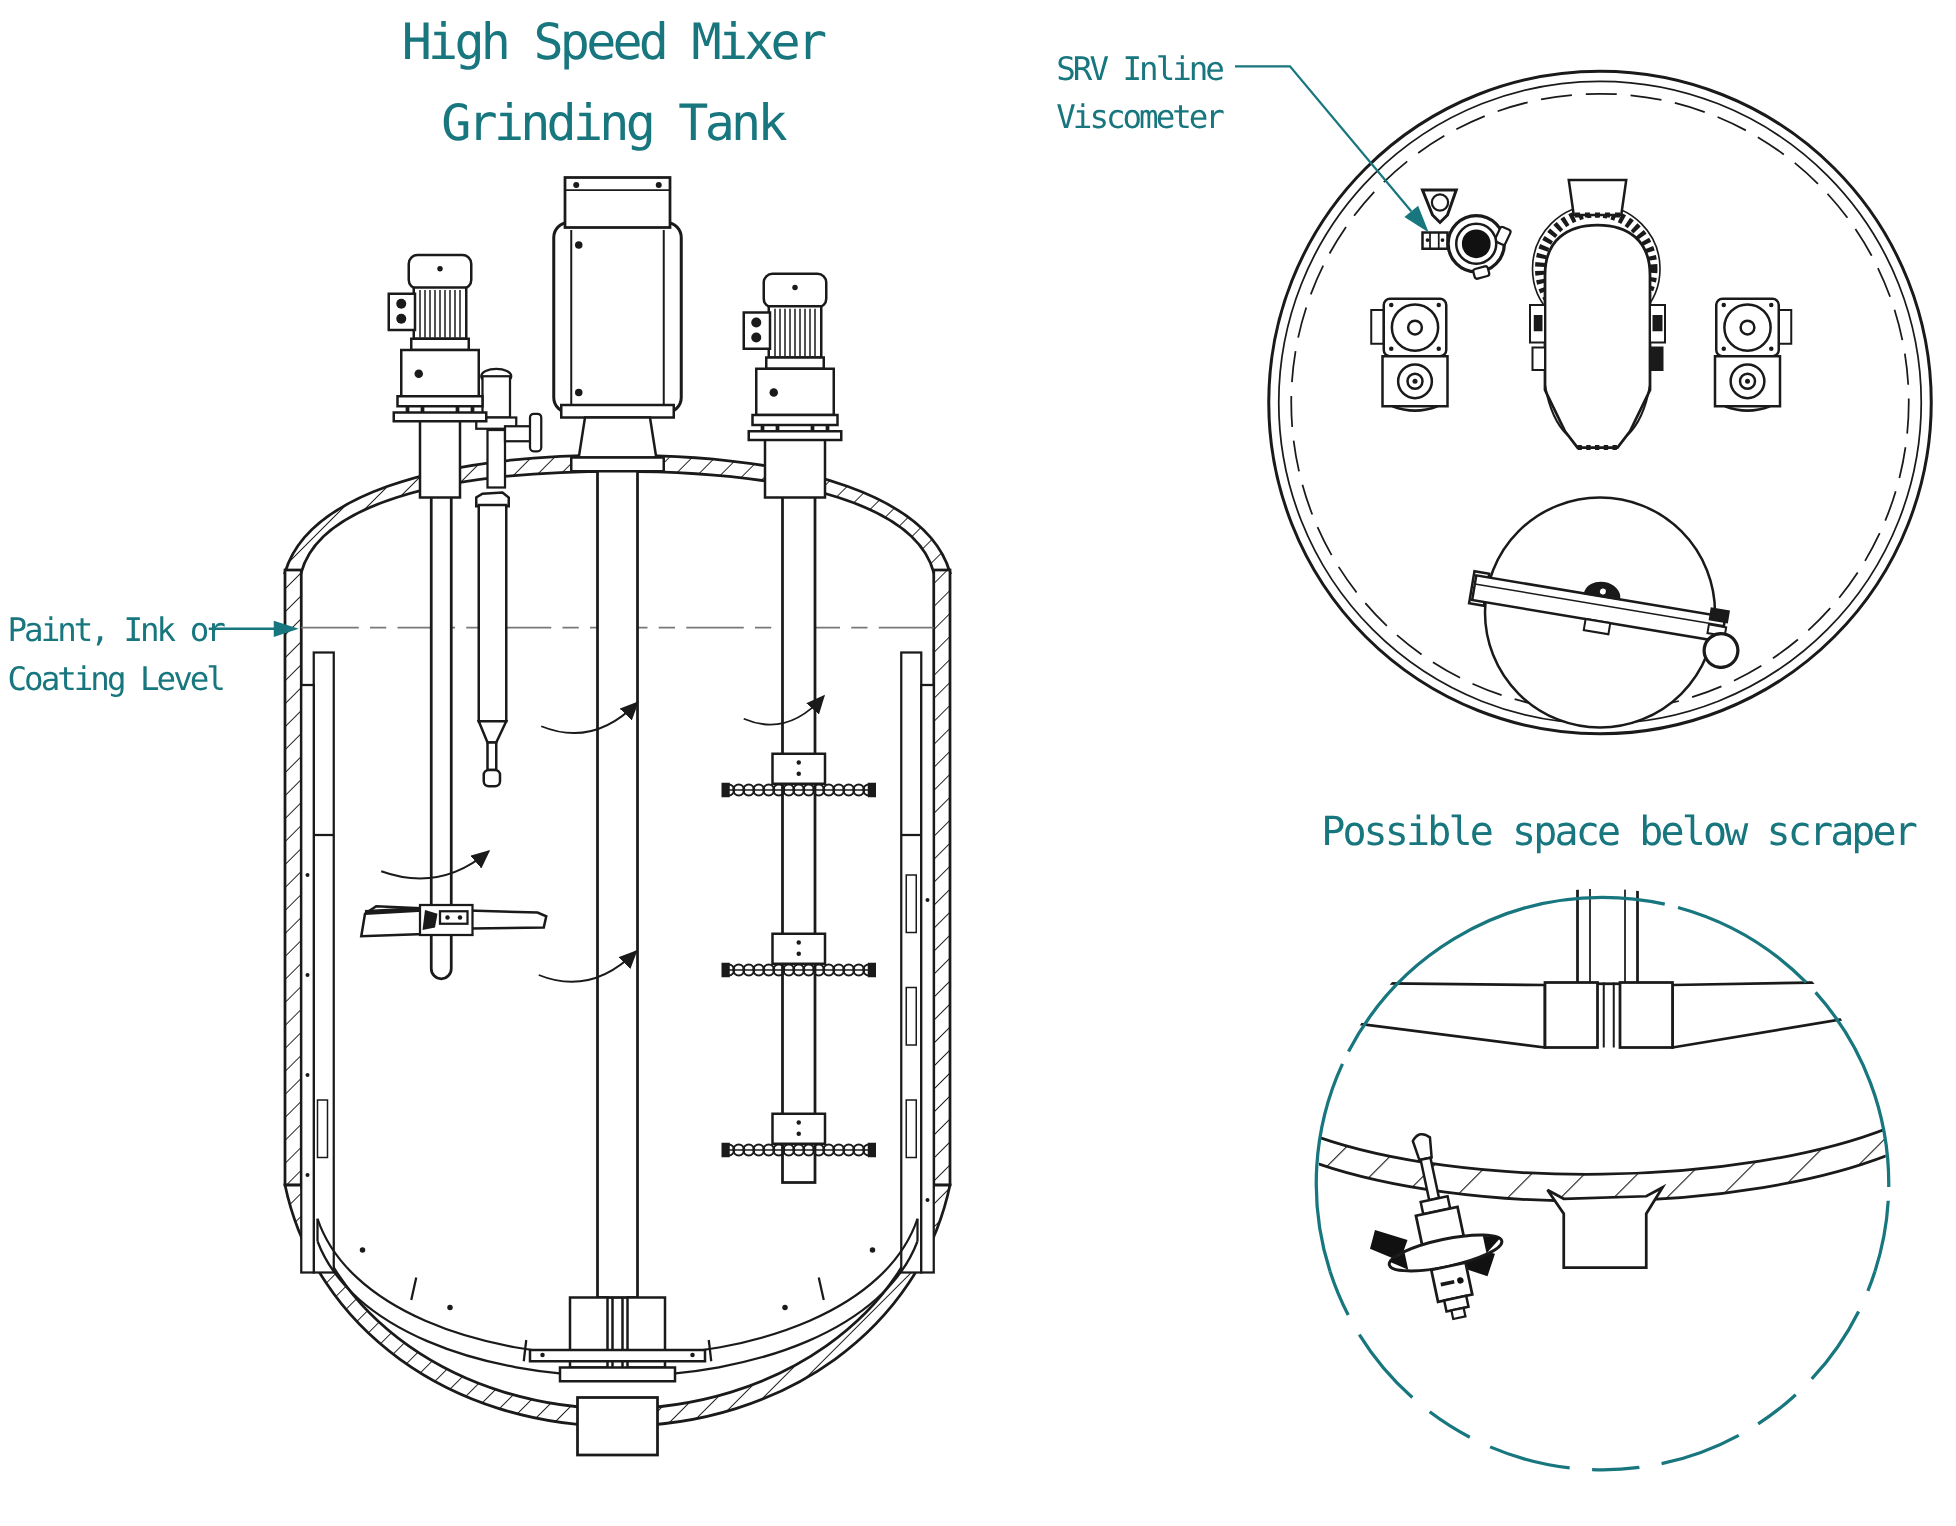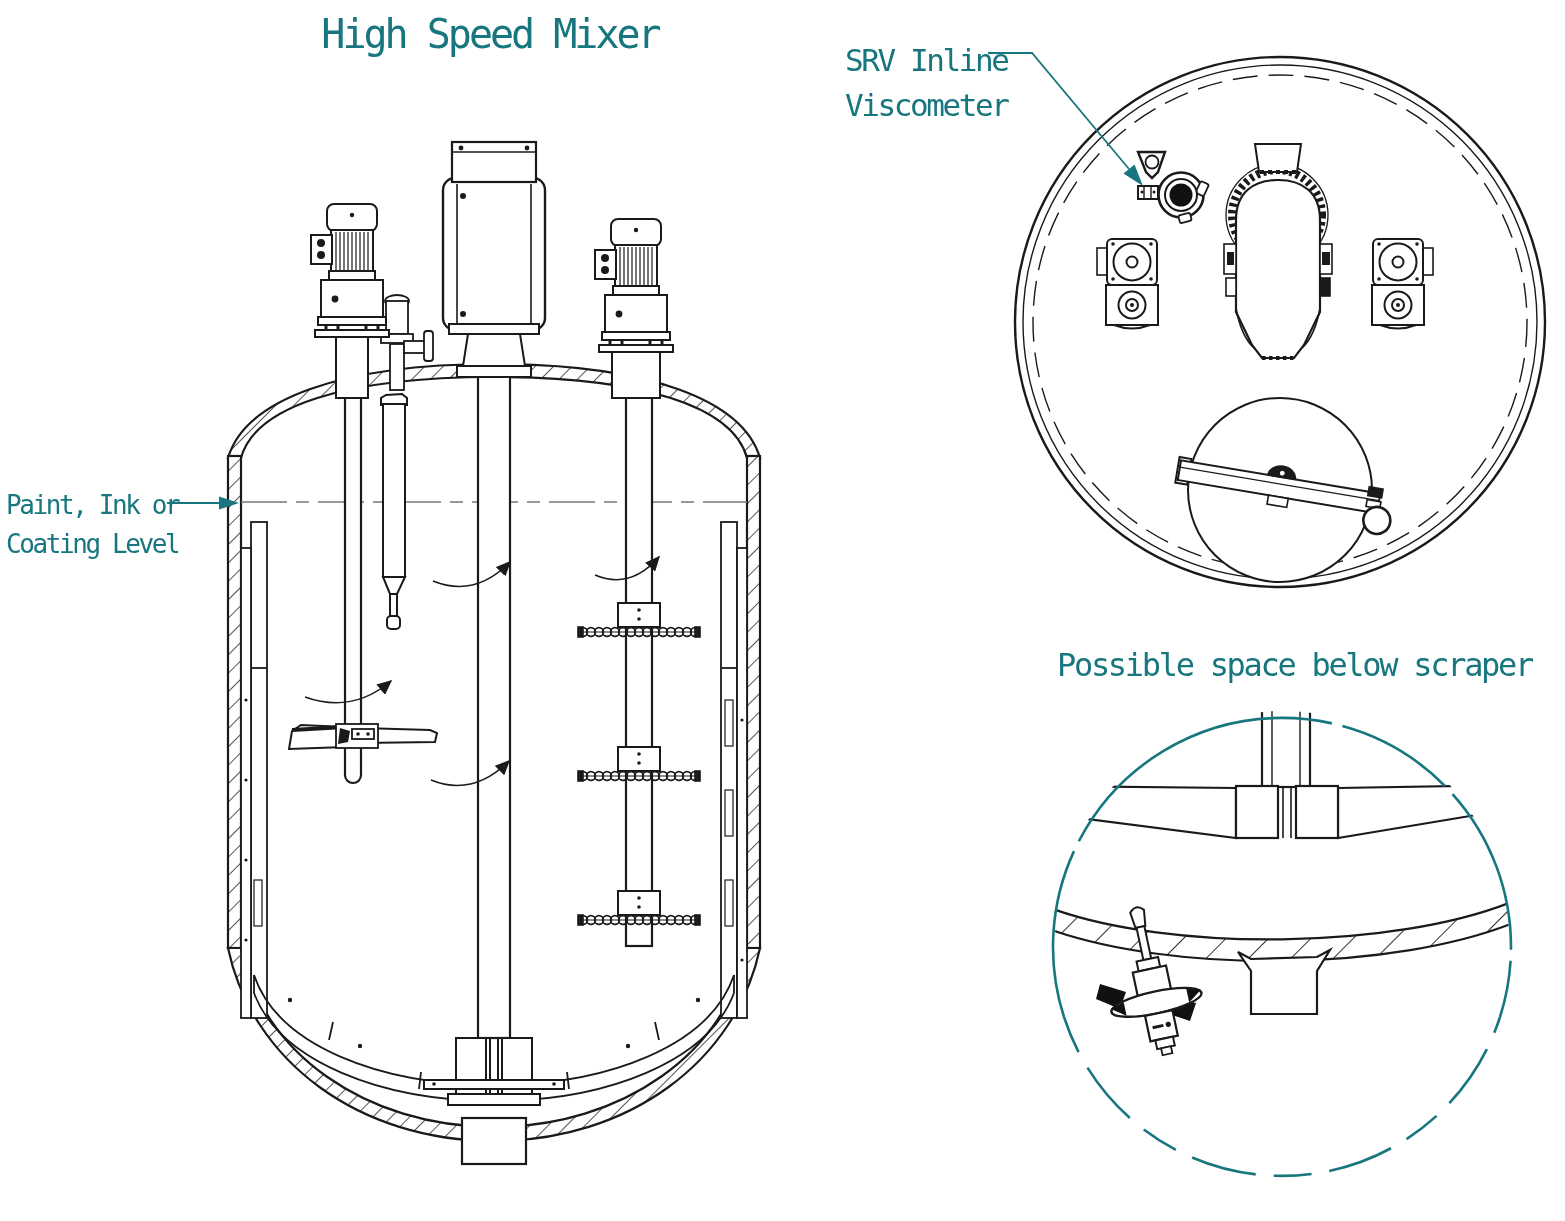--- a/index.html
+++ b/index.html
@@ -2,21 +2,21 @@
 <html><head>
 <meta charset="utf-8">
 <style>
   html,body{margin:0;padding:0;background:#fff;}
   #stage{position:relative;width:1565px;height:1221px;background:#fff;overflow:hidden;
          font-family:"DejaVu Sans Mono", monospace;}
   #stage svg{position:absolute;left:0;top:0;}
   .cad-label{position:absolute;color:#17767E;font-family:"DejaVu Sans Mono", monospace;}
   .cad-title{left:250px;top:2px;width:480px;text-align:center;font-size:40px;
              letter-spacing:-3px;line-height:1.62;}
-  .cad-srv{left:845px;top:38px;font-size:31px;letter-spacing:-2.4px;line-height:1.46;}
+  .cad-srv{left:845px;top:38px;font-size:26px;letter-spacing:-2.4px;line-height:1.46;}
   .cad-level{left:6px;top:486px;font-size:26px;letter-spacing:-2.4px;line-height:1.5;}
   .cad-detail{left:1042px;top:646px;width:490px;text-align:right;font-size:32px;
               letter-spacing:-2.3px;}
   .lbl-line{display:block;}
 </style>
 </head>
 <body>
 
 <div id="stage">
 
@@ -343,20 +343,21 @@
       </g>
     </g>
 
     <path d="M 1064,1017 A 229 229 0 1 1 1500,1017" fill="none" stroke="#17767E" stroke-width="2.6" stroke-dasharray="170 11 300 11 120 11"></path>
     <path d="M 1064,1017 A 229 229 0 0 0 1500,1017" fill="none" stroke="#17767E" stroke-width="2.6" stroke-dasharray="38 18 66 18"></path>
   </g>
 </svg>
 
 <div class="cad-label cad-title">
   <span class="lbl-line">High Speed Mixer</span>
+  <span class="lbl-line">Grinding Tank</span>
 </div>
 
 <div class="cad-label cad-srv">
   <span class="lbl-line">SRV Inline</span>
   <span class="lbl-line">Viscometer</span>
 </div>
 
 <div class="cad-label cad-level">
   <span class="lbl-line">Paint, Ink or</span>
   <span class="lbl-line">Coating Level</span>

